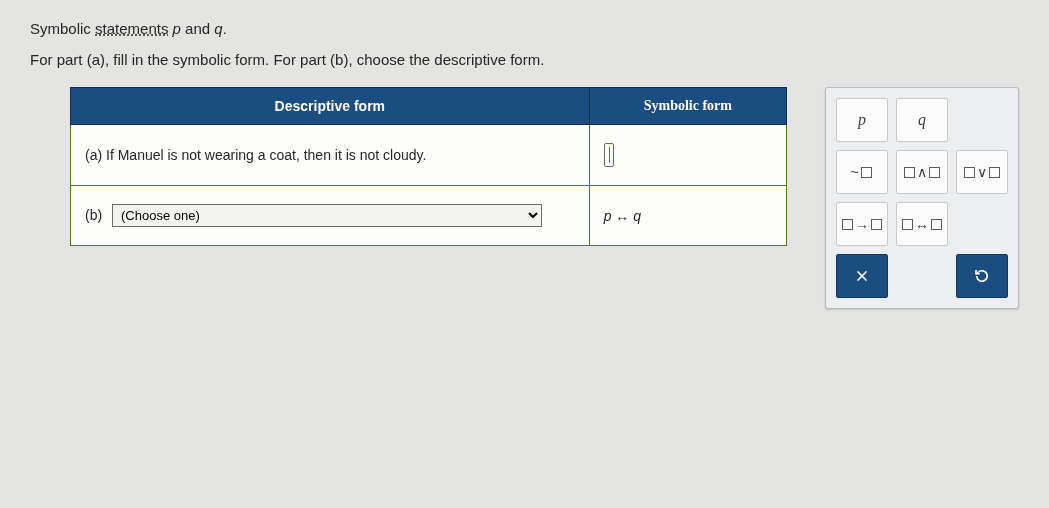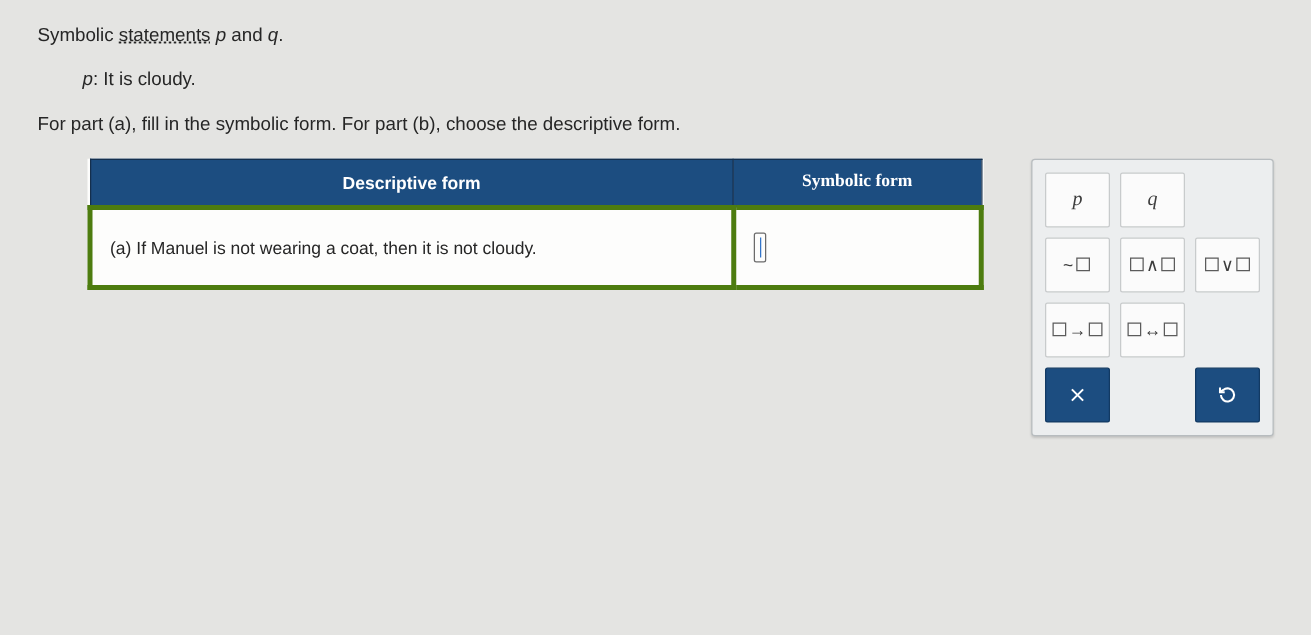--- a/index.html
+++ b/index.html
@@ -27,21 +27,21 @@
   }
   table.logic th {
     background: #1c4d80;
     color: #fff;
     font-weight: bold;
     padding: 10px 12px;
     border: 1px solid #142f4d;
     font-size: 14px;
   }
   table.logic td {
-    border: 4px solid #4d7c0f;
+    border: 1px solid #4d7c0f;
     padding: 18px 14px;
     vertical-align: middle;
     font-size: 14px;
   }
   .col-desc { width: 520px; }
   .col-sym { width: 200px; font-family: Liberation Serif, serif; }
   .cursor-box {
     display: inline-block;
     width: 10px; height: 24px;
     border: 1px solid #6b6b6b;
@@ -103,42 +103,50 @@
   .hidden-cell{ border:none !important; background:transparent !important; }
 </style>
 </head>
 <body>
 
 <div class="intro">
   <span>Symbolic </span><span class="underlined">statements</span><span> </span><span class="it">p</span><span> and </span><span class="it">q</span><span>.</span>
 </div>
 
 <div class="defs">
-  <div>
-    <span class="it">p</span><span>: </span><span>It is cloudy.</span>
-  </div>
 </div>
 
 <div class="instr">For part (a), fill in the symbolic form. For part (b), choose the descriptive form.</div>
 
 <div class="main-row">
   <table class="logic">
     <thead>
       <tr>
         <th class="col-desc">Descriptive form</th>
         <th class="col-sym">Symbolic form</th>
       </tr>
     </thead>
     <tbody>
       <tr>
         <td>
           <span>(a)</span><span>  If Manuel is not wearing a coat, then it is not cloudy.</span>
         </td>
         <td>
           <span class="cursor-box"></span>
+        </td>
+      </tr>
+      <tr>
+        <td>
+          <span style="margin-right:6px;">(b)</span>
+          <select class="choose">
+            <option>(Choose one)</option>
+          </select>
+        </td>
+        <td>
+          <span class="it">p ↔ q</span>
         </td>
       </tr>
     </tbody>
   </table>
 
   <div class="palette">
     <div class="pal-grid">
       <div class="pal-btn">
           <span>p</span>
         </div>

